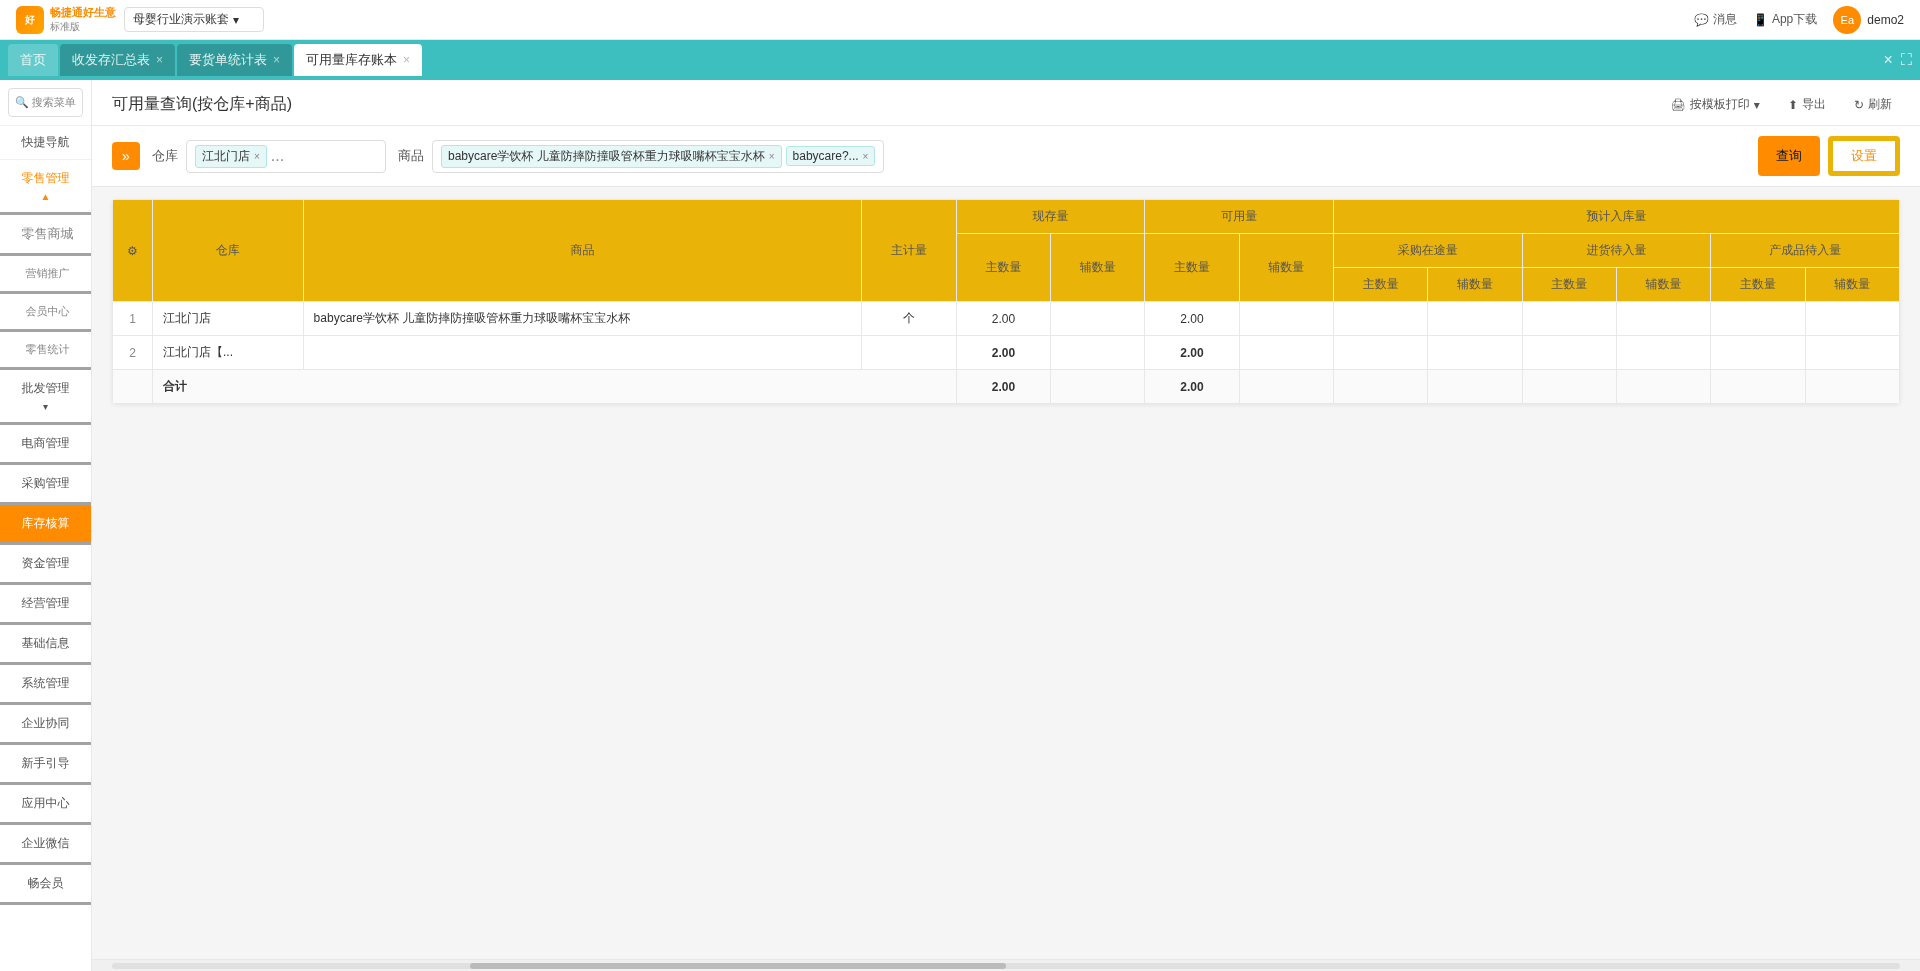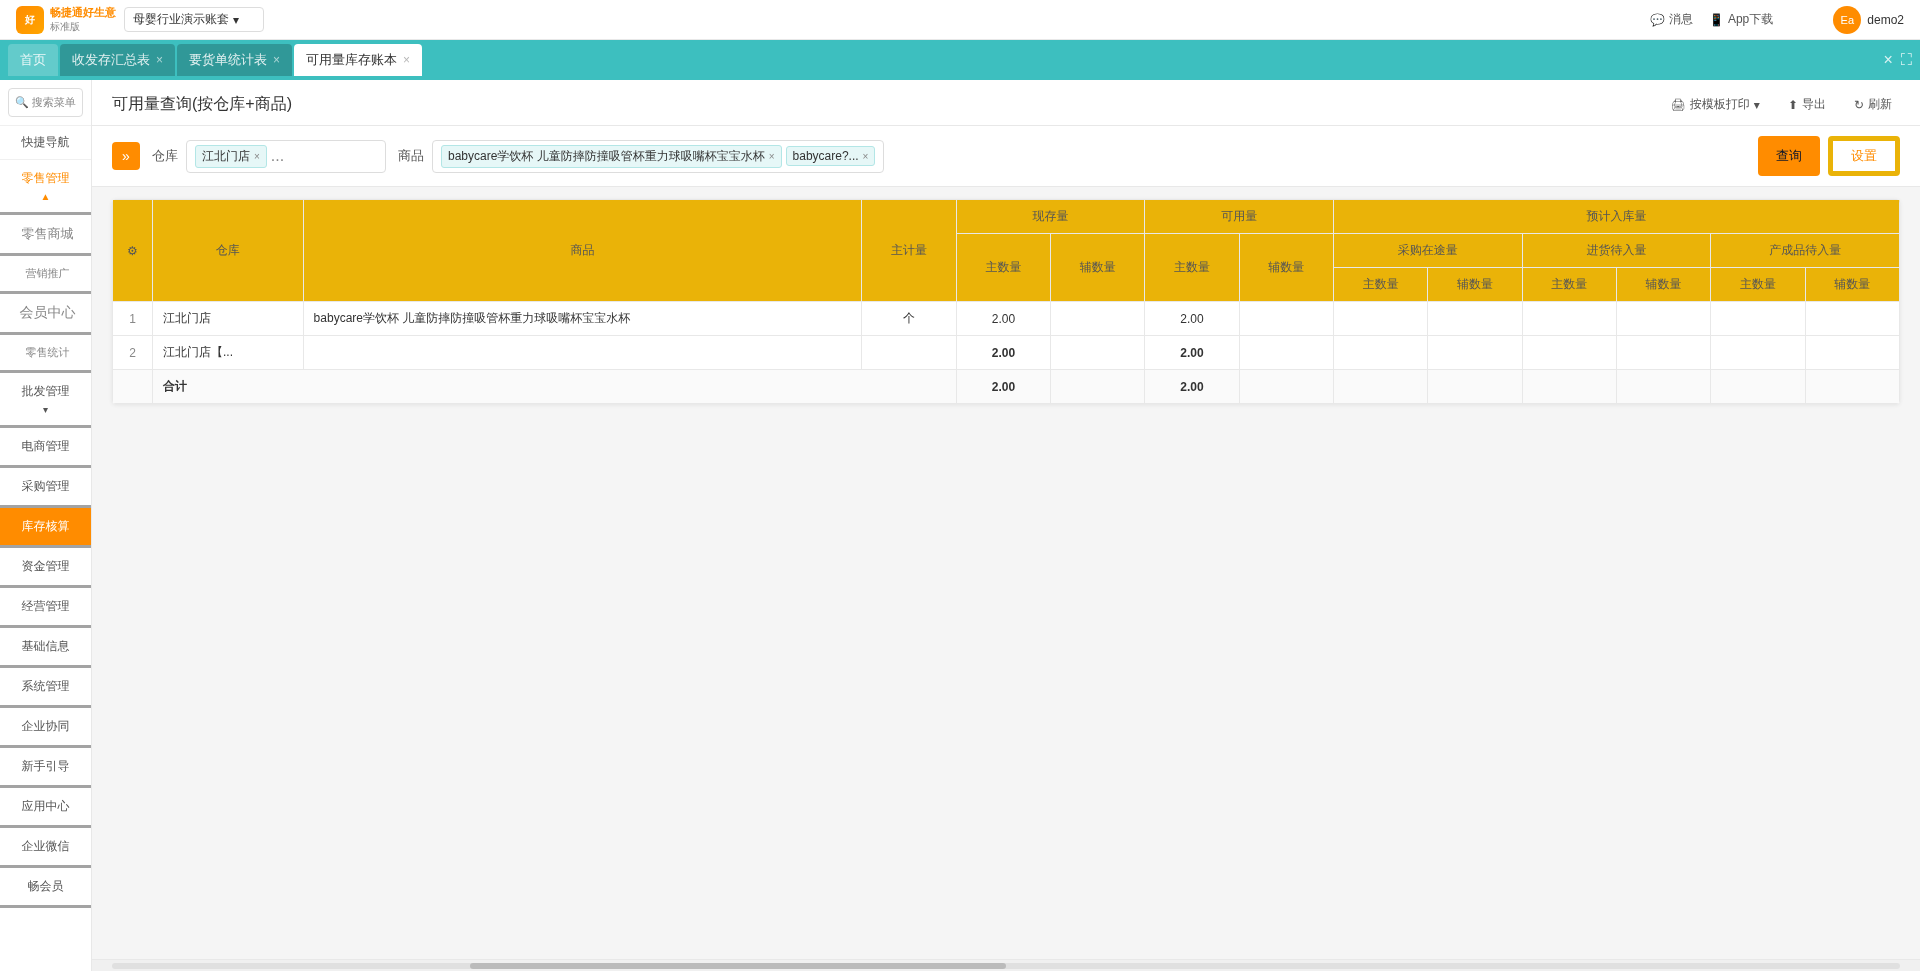--- a/index.html
+++ b/index.html
@@ -282,21 +282,21 @@
   </div>
   <div class="top-bar-right">
     <div class="top-bar-action">
       <span>💬</span>
       <span>消息</span>
     </div>
     <div class="top-bar-action">
       <span>📱</span>
       <span>App下载</span>
     </div>
-    <div class="top-bar-action" style="display:flex;align-items:center;gap:6px;margin-left:44px;">
+    <div class="top-bar-action" style="display:flex;align-items:center;gap:6px;">
       <div class="user-avatar">Ea</div>
       <span class="user-name">demo2</span>
     </div>
   </div>
 </div>
 
 <div class="tab-bar">
   <div class="tab home">
     <span>首页</span>
   </div>
@@ -333,21 +333,21 @@
     <div class="sidebar-item expanded">
       <span>零售管理</span>
       <span style="font-size:10px;">▲</span>
     </div>
     <div class="sidebar-item" style="padding-left:8px;font-size:13px;color:#888;">
       <span>零售商城</span>
     </div>
     <div class="sidebar-item" style="padding-left:8px;font-size:11px;color:#888;">
       <span>营销推广</span>
     </div>
-    <div class="sidebar-item" style="padding-left:8px;font-size:14px;color:#888;font-family:Liberation Serif, serif;">
+    <div class="sidebar-item" style="padding-left:8px;font-size:11px;color:#888;font-family:Liberation Serif, serif;">
       <span>会员中心</span>
     </div>
     <div class="sidebar-item" style="padding-left:8px;font-size:11px;color:#888;">
       <span>零售统计</span>
     </div>
     <div class="sidebar-item">
       <span>批发管理</span>
       <span style="font-size:10px;">▾</span>
     </div>
     <div class="sidebar-item">

